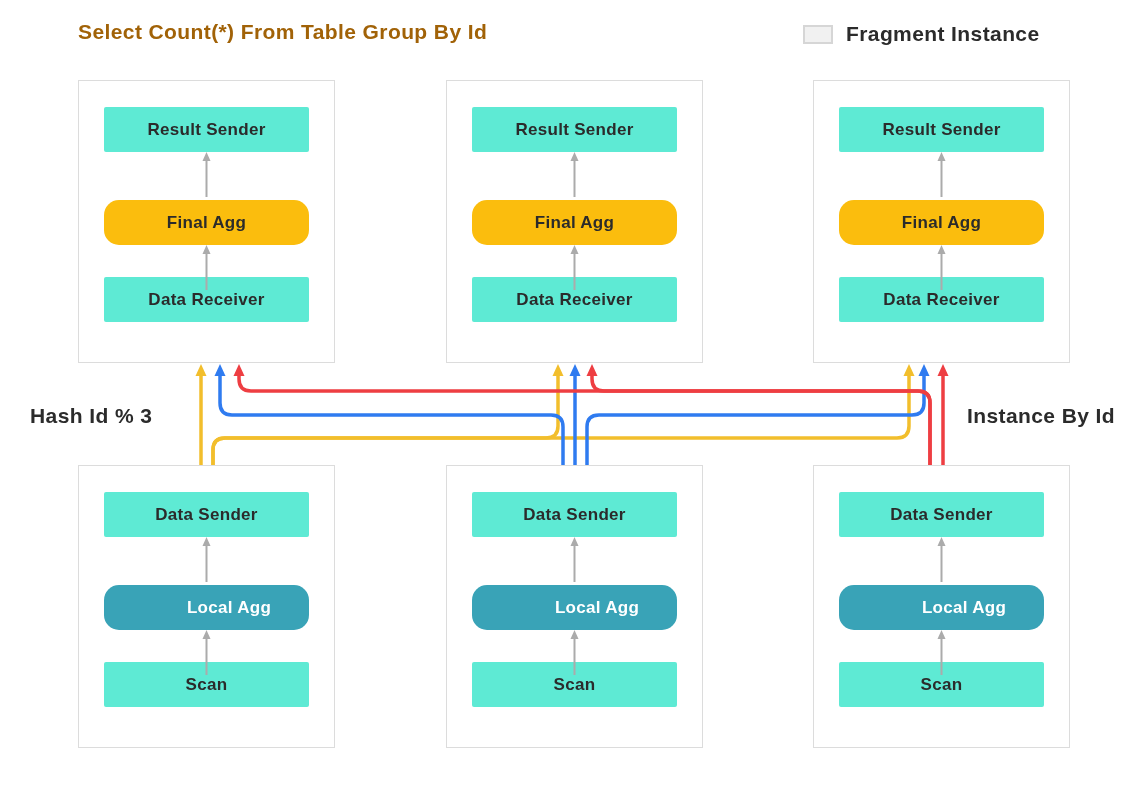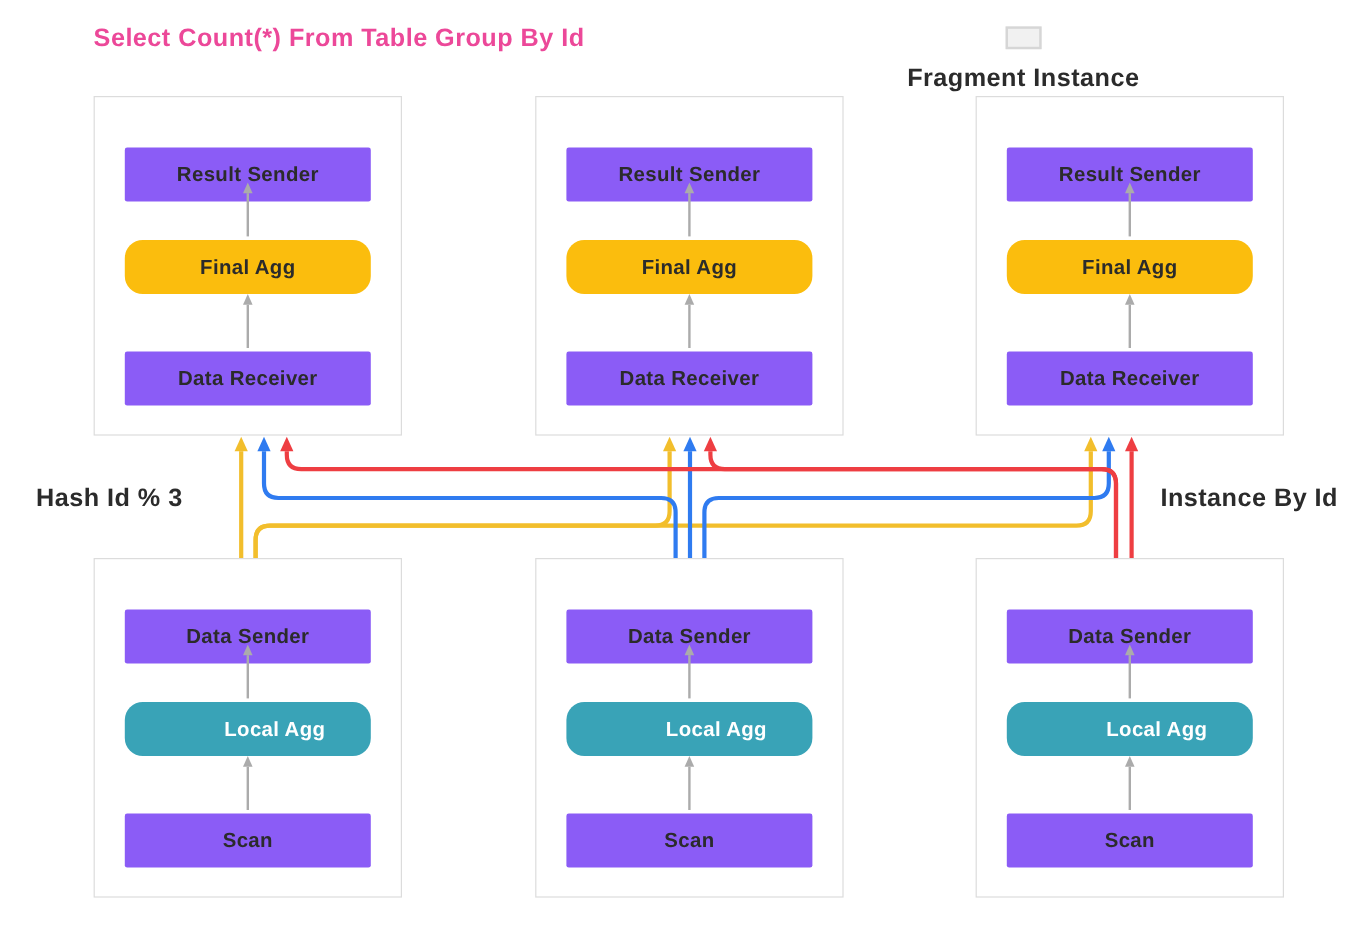--- a/index.html
+++ b/index.html
@@ -13,31 +13,30 @@
     overflow: hidden;
     color: #2b2b2b;
   }
   .title {
     position: absolute;
     left: 78px;
     top: 20px;
     font-size: 21px;
     font-weight: 700;
     letter-spacing: 0.4px;
-    color: #ec4899;
+    color: #a16207;
     white-space: nowrap;
   }
   .legend {
     position: absolute;
-    left: 756px;
+    left: 803px;
     top: 22px;
     display: flex;
     align-items: center;
     gap: 13px;
-    flex-direction: column;
   }
   .legend-swatch {
     display: inline-block;
     width: 30px;
     height: 19px;
     background: #f1f1f1;
     border: 2px solid #d6d6d6;
   }
   .legend-label {
     font-size: 21px;
@@ -68,21 +67,21 @@
     font-size: 17px;
     font-weight: 700;
     letter-spacing: 0.3px;
     color: #2b2b2b;
     border-radius: 2px;
     white-space: nowrap;
   }
   .n1 { top: 26px; }
   .n2 { top: 119px; border-radius: 15px; }
   .n3 { top: 196px; }
-  .node.gray  { background: #8b5cf6; margin-top: 16px; }
+  .node.gray  { background: #5eead4; }
   .node.final { background: #fbbd0d; color: #2b2b2b; }
   .node.local { background: #39a3b7; color: #ffffff; padding-left: 45px; }
   .side-label {
     position: absolute;
     top: 404px;
     font-size: 21px;
     font-weight: 700;
     letter-spacing: 0.4px;
     white-space: nowrap;
   }

